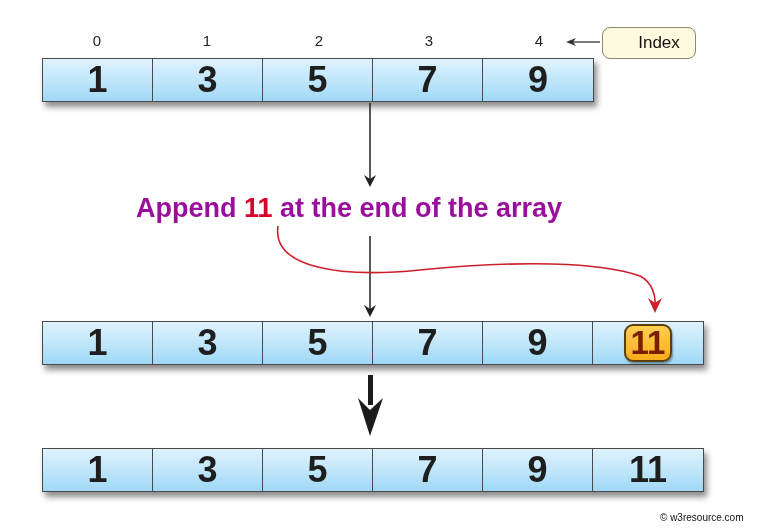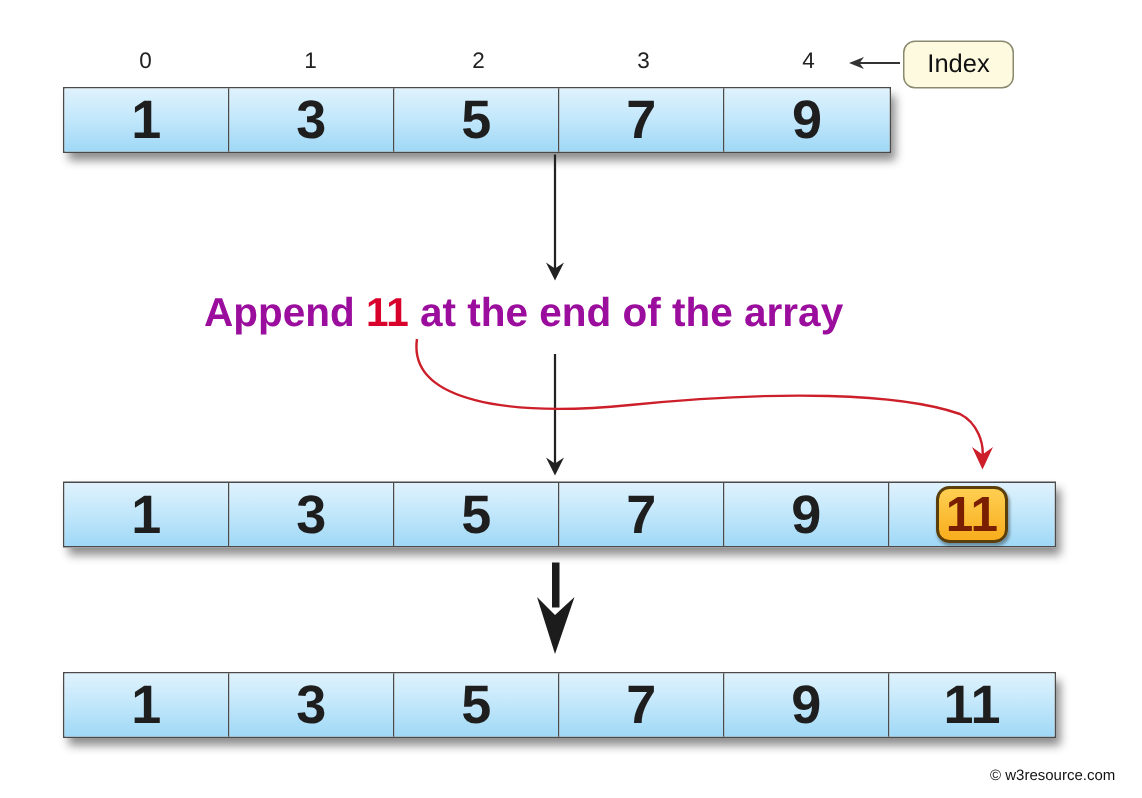--- a/index.html
+++ b/index.html
@@ -5,21 +5,21 @@
   html, body { margin:0; padding:0; background:#ffffff; }
   body { width:761px; height:532px; position:relative; overflow:hidden; font-family:"Liberation Sans", sans-serif; }
   .arr { position:absolute; left:42px; height:42px; display:flex; border:1px solid #4a4a4a; box-shadow:3px 5px 6px rgba(0,0,0,0.45); }
   .cell { width:110px; height:42px; border-right:1px solid #4a4a4a; box-sizing:border-box;
           background:linear-gradient(to bottom, #dff2fd 0%, #c4e8fb 45%, #9fd8f6 100%);
           display:flex; align-items:center; justify-content:center;
           font-family:"Liberation Sans", sans-serif; font-weight:bold; font-size:36px; color:#1e1e1e; }
   .cell:last-child { border-right:none; }
   .idx { position:absolute; top:32px; font-size:15px; color:#222; width:20px; text-align:center; }
   .index-box { position:absolute; left:602px; top:27px; width:72px; height:30px; background:#fefadf;
-               border:1px solid #8a8a70; border-radius:8px; font-size:17px; display:flex; align-items:center; justify-content:center; color:#111; }
+               border:1px solid #8a8a70; border-radius:8px; font-size:17px; display:flex; align-items:center; justify-content:center; color:#111;padding-left:20px; }
   .caption { position:absolute; left:136px; top:193px; font-size:27px; font-weight:bold; color:#9b0d9d; white-space:nowrap;text-align:center; }
   .caption .num { color:#d8002a; }
   .badge { background:linear-gradient(to bottom,#ffcf52,#f8ad1c); border:2px solid #5a3e0c; border-radius:9px;
            padding:0 5px; height:34px; line-height:34px; color:#7a1e00; font-size:33px; box-shadow:1px 2px 2px rgba(0,0,0,0.35); }
   .copyright { position:absolute; left:660px; top:512px; font-size:10px; color:#111; }
   svg.overlay { position:absolute; left:0; top:0; }
 </style>
 </head>
 <body>
 

